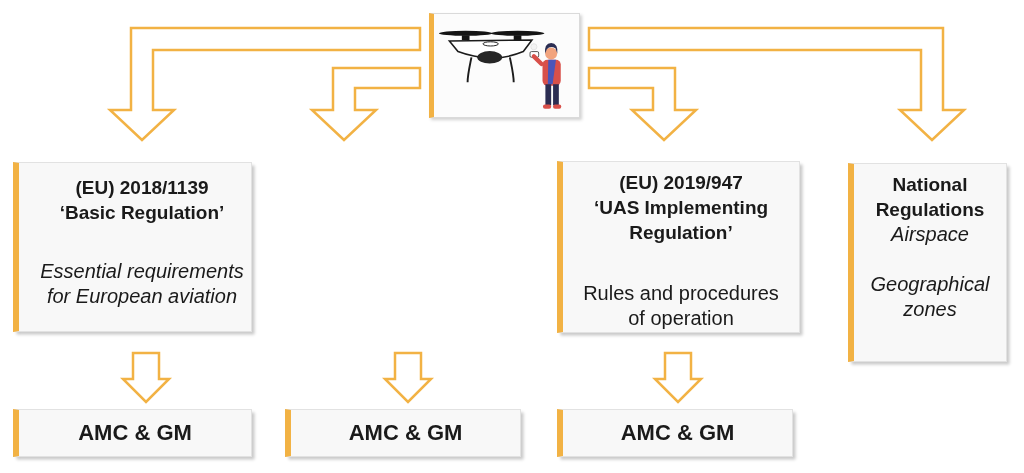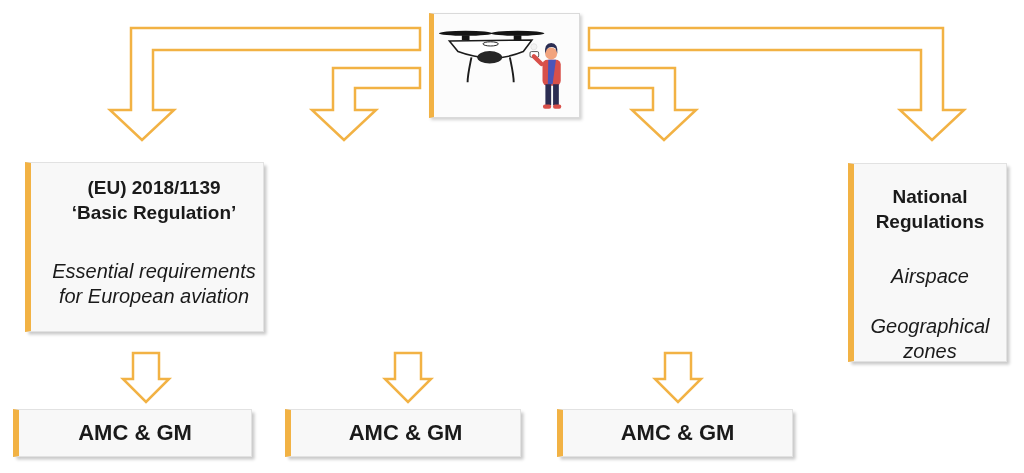--- a/index.html
+++ b/index.html
@@ -49,32 +49,32 @@
     position:absolute;
     left:429px;top:13px;width:151px;height:105px;
     box-sizing:border-box;
     background:#FCFCFC;
     border:1px solid #DADADA;
     border-left:5px solid var(--accent);
     box-shadow:2px 2px 3px rgba(0,0,0,0.18);
   }
   .source-box svg{display:block;width:100%;height:100%;}
   
-  #box-basic{left:25px;top:162px;width:239px;height:170px;padding-left:14px;}
+  #box-basic{left:13px;top:162px;width:239px;height:170px;padding-left:14px;}
   #box-basic .reg-title{margin-top:12px;}
   #box-basic .reg-sub{margin-top:34px;}
   #box-delegated{left:285px;top:162px;width:246px;height:172px;}
   #box-delegated .reg-title{margin-top:6px;}
   #box-delegated .reg-sub{margin-top:34px;}
   #box-implementing{left:557px;top:161px;width:243px;height:172px;}
   #box-implementing .reg-title{margin-top:8px;}
   #box-implementing .reg-sub{margin-top:36px;}
   #box-national{left:848px;top:163px;width:159px;height:199px;}
-  #box-national .reg-title{margin-top:20px;}
-  #box-national .reg-sub{margin-top:30px;}
+  #box-national .reg-title{margin-top:8px;}
+  #box-national .reg-sub{}
   #amc-basic{left:13px;width:239px;}
   #amc-delegated{left:285px;width:236px;}
   #amc-implementing{left:557px;width:236px;}
 </style>
 </head>
 <body>
 
 <div class="stage">
 
   <svg class="arrows" viewBox="0 0 1024 473" xmlns="http://www.w3.org/2000/svg">
@@ -119,20 +119,27 @@
   </div>
 
   <div class="box" id="box-basic">
     <div class="reg-title">(EU) 2018/1139
 ‘Basic Regulation’</div>
     <div class="reg-sub italic">Essential requirements
 for European aviation</div>
   </div>
 
 
+  <div class="box" id="box-implementing">
+    <div class="reg-title">(EU) 2019/947
+‘UAS Implementing
+Regulation’</div>
+    <div class="reg-sub">Rules and procedures
+of operation</div>
+  </div>
 
   <div class="box" id="box-national">
     <div class="reg-title">National
 Regulations</div>
     <div class="reg-sub italic">Airspace
 
 Geographical
 zones</div>
   </div>
 

